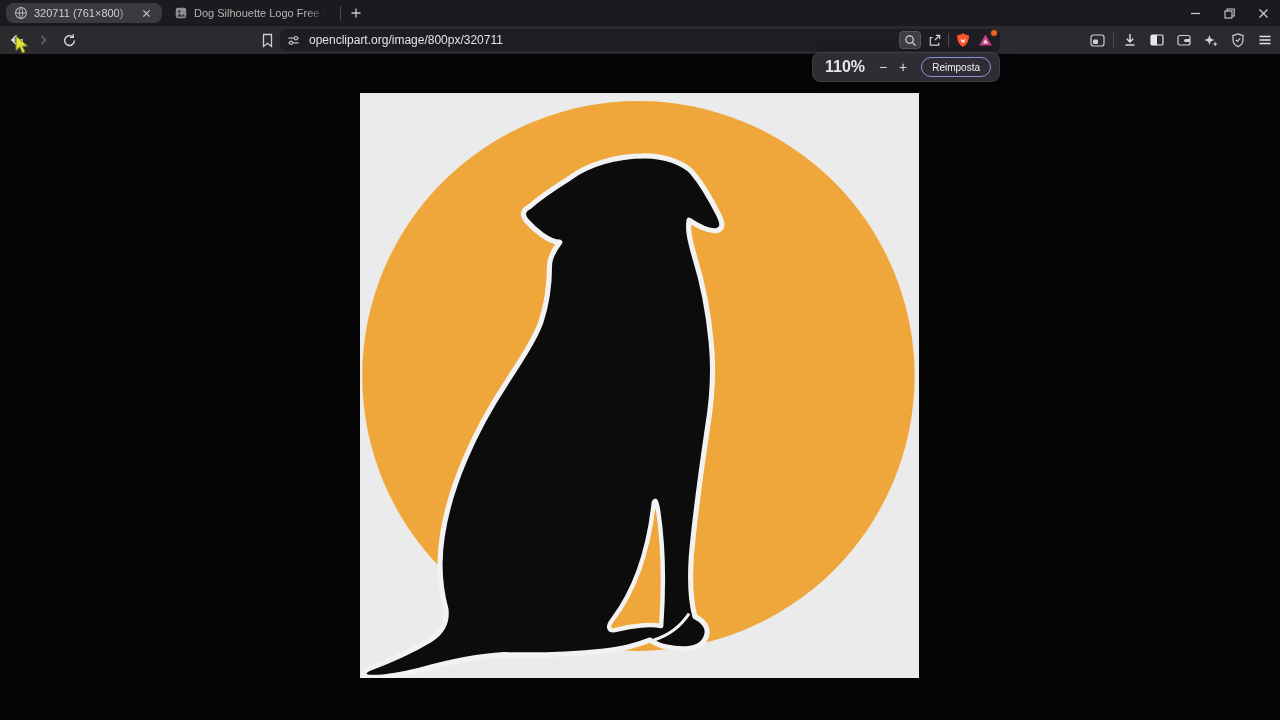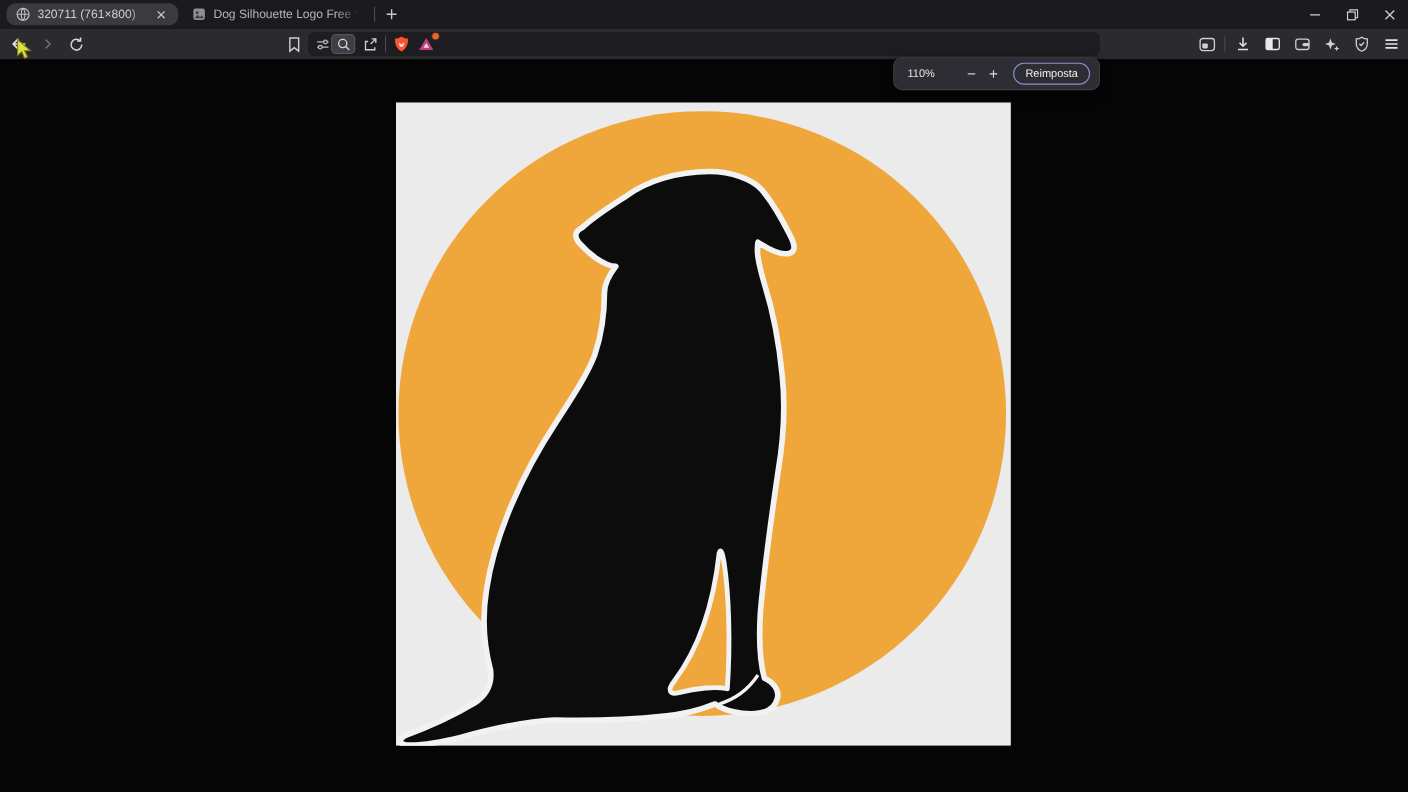--- a/index.html
+++ b/index.html
@@ -52,21 +52,21 @@
   
   .content { position:absolute; top:54px; left:0; width:1280px; height:666px; background:#050506; }
   .page-image { position:absolute; left:360px; top:39px; width:559px; height:585px; }
   .page-image svg { display:block; width:559px; height:585px; }
 
   
   .zoom-popup { position:absolute; left:812px; top:52px; width:188px; height:30px;
                 background:#2d2d33; border:1px solid #3c3c42; border-radius:8px;
                 display:flex; align-items:center; box-shadow:0 3px 10px rgba(0,0,0,.6);
                 z-index:5; padding:0 8px 0 12px; }
-  .zoom-level { font-size:10px; color:#e6e6e6; }
+  .zoom-level { font-size:16px; color:#e6e6e6;font-weight:bold; }
   .zoom-btn { width:20px; height:20px; display:flex; align-items:center; justify-content:center;
               color:#d8d8d8; font-size:14px; border-radius:4px; }
   .zoom-minus { margin-left:auto; }
   .zoom-reset { margin-left:8px; height:20px; padding:0 10px; border:1px solid #8a93d8;
                 border-radius:11px; background:transparent; color:#f2f2f2; font-size:10px;
                 display:flex; align-items:center;
                 font-family:"Liberation Sans", sans-serif; }
 
   .cursor { position:absolute; left:13px; top:35px; z-index:9; }
 
@@ -159,20 +159,21 @@
     </div>
 
     <div class="urlbar">
       <span>
         <svg class="ico" width="15" height="15" viewBox="0 0 16 16">
           <path d="M2.5 5.5h11M2.5 10.5h11" stroke="#bdbdbd" stroke-width="1.2"></path>
           <circle cx="10.5" cy="5.5" r="1.8" fill="#2a2a2f" stroke="#bdbdbd" stroke-width="1.2"></circle>
           <circle cx="5.5" cy="10.5" r="1.8" fill="#2a2a2f" stroke="#bdbdbd" stroke-width="1.2"></circle>
         </svg>
       </span>
+      <span class="url-text">openclipart.org/image/800px/320711</span>
 
       <div class="urlbar-right">
         <div class="zoom-indicator">
           <svg class="ico" width="13" height="13" viewBox="0 0 14 14">
             <circle cx="6" cy="6" r="4" fill="none" stroke="#d8d8d8" stroke-width="1.3"></circle>
             <path d="M9 9l3.4 3.4" stroke="#d8d8d8" stroke-width="1.3"></path>
           </svg>
         </div>
         <span>
           <svg class="ico" width="15" height="15" viewBox="0 0 16 16">

